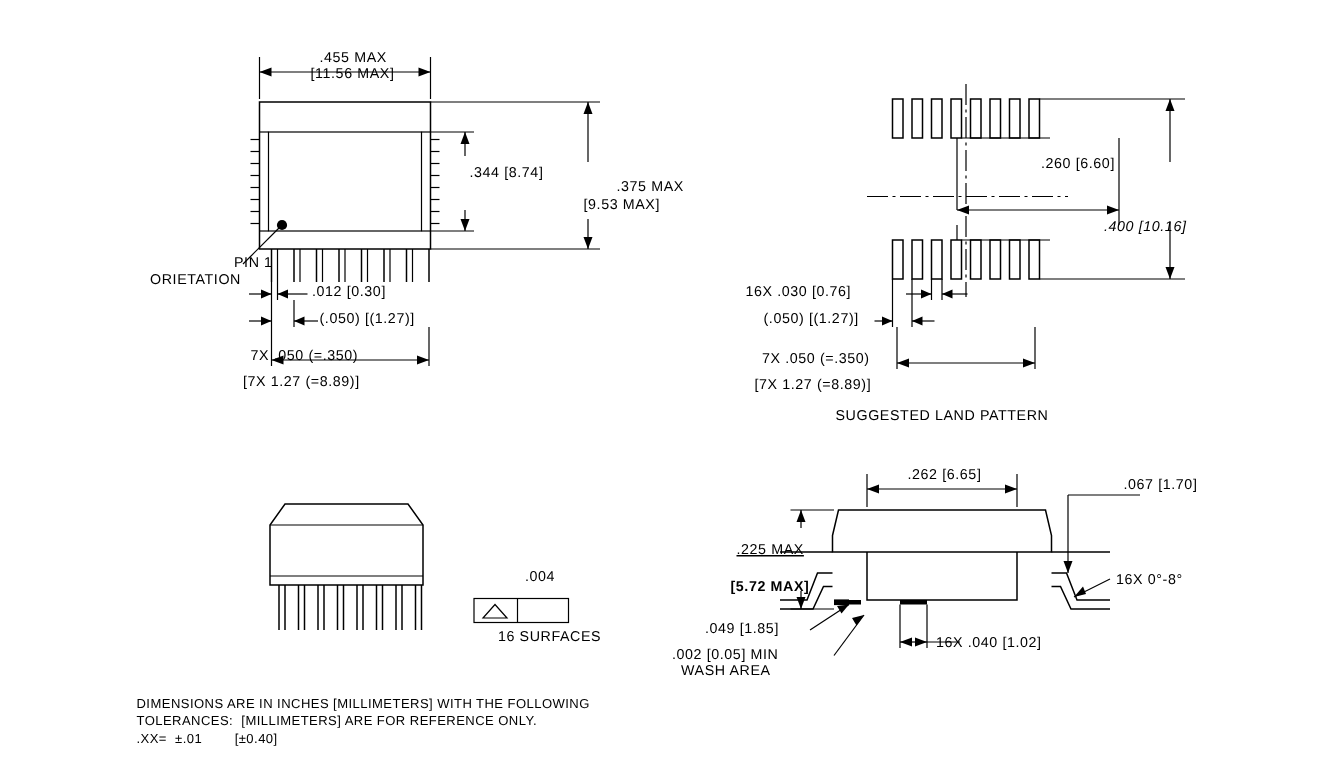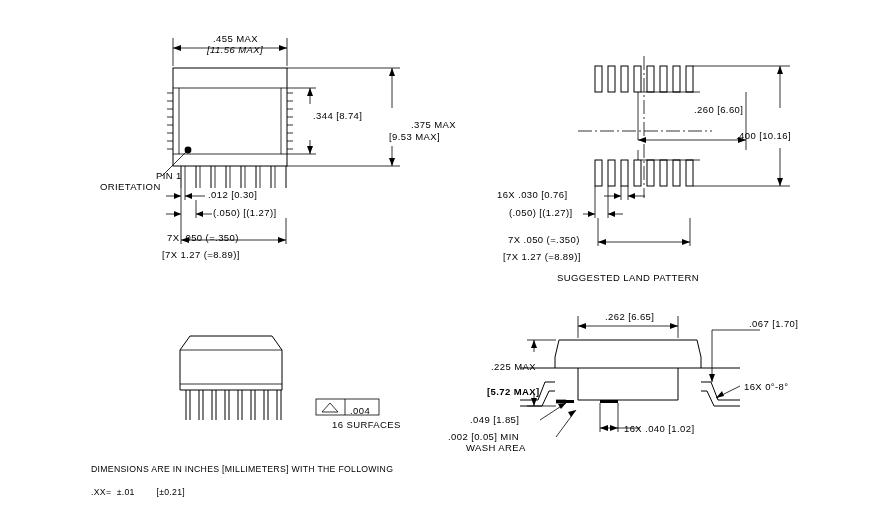--- a/index.html
+++ b/index.html
@@ -271,66 +271,67 @@
 
     <line class="thin" x1="600" y1="403" x2="600" y2="432"></line>
     <line class="thin" x1="618" y1="403" x2="618" y2="432"></line>
     <line class="thin" x1="600" y1="428" x2="618" y2="428"></line>
     <polygon class="fillblk" points="600,428 608,425 608,431"></polygon>
     <polygon class="fillblk" points="618,428 610,425 610,431"></polygon>
     <line class="thin" x1="618" y1="428" x2="640" y2="428"></line>
   </svg>
 
   <div class="lbl" style="left:213px; top:33px;">.455 MAX</div>
-  <div class="lbl" style="left:207px; top:44px;font-style:italic;">[11.56 MAX]</div>
+  <div class="lbl" style="left:207px; top:44px;">[11.56 MAX]</div>
 
   <div class="lbl" style="left:313px; top:110px;">.344 [8.74]</div>
 
   <div class="lbl" style="left:411px; top:119px;">.375 MAX</div>
   <div class="lbl" style="left:389px; top:131px;">[9.53 MAX]</div>
 
   <div class="lbl" style="left:108px; top:170px;margin-left:48px;">PIN 1</div>
   <div class="lbl" style="left:100px; top:181px;">ORIETATION</div>
 
   <div class="lbl" style="left:208px; top:189px;">.012 [0.30]</div>
 
   <div class="lbl" style="left:213px; top:207px;">(.050) [(1.27)]</div>
 
   <div class="lbl" style="left:167px; top:232px;">7X .050 (=.350)</div>
   <div class="lbl" style="left:162px; top:249px;">[7X 1.27 (=8.89)]</div>
 
   <div class="lbl" style="left:694px; top:104px;">.260 [6.60]</div>
 
-  <div class="lbl" style="left:736px; top:130px;">.400 [10.16]</div>
+  <div class="lbl" style="left:736px; top:146px;font-style:italic;">.400 [10.16]</div>
 
   <div class="lbl" style="left:497px; top:189px;">16X .030 [0.76]</div>
 
   <div class="lbl" style="left:509px; top:207px;">(.050) [(1.27)]</div>
 
   <div class="lbl" style="left:508px; top:234px;">7X .050 (=.350)</div>
   <div class="lbl" style="left:503px; top:251px;">[7X 1.27 (=8.89)]</div>
 
   <div class="lbl" style="left:557px; top:272px;">SUGGESTED LAND PATTERN</div>
 
-  <div class="lbl" style="left:350px; top:405px;">.004</div>
+  <div class="lbl" style="left:350px; top:379px;">.004</div>
   <div class="lbl" style="left:332px; top:419px;">16 SURFACES</div>
 
   <div class="lbl" style="left:605px; top:311px;">.262 [6.65]</div>
 
   <div class="lbl" style="left:717px; top:318px;margin-left:32px;">.067 [1.70]</div>
 
-  <div class="lbl" style="left:491px; top:361px;">.225 MAX</div>
+  <div class="lbl" style="left:491px; top:361px;text-decoration:underline;">.225 MAX</div>
   <div class="lbl" style="left:487px; top:386px;font-weight:bold;">[5.72 MAX]</div>
 
   <div class="lbl" style="left:744px; top:381px;">16X 0°-8°</div>
 
   <div class="lbl" style="left:470px; top:414px;">.049 [1.85]</div>
 
   <div class="lbl" style="left:448px; top:431px;">.002 [0.05] MIN</div>
-  <div class="lbl" style="left:466px; top:442px;">WASH AREA</div>
+  <div class="lbl" style="left:454px; top:442px;">WASH AREA</div>
 
   <div class="lbl" style="left:624px; top:423px;">16X .040 [1.02]</div>
 
   <div class="lbl sm" style="left:43px; top:464px;">DIMENSIONS ARE IN INCHES [MILLIMETERS] WITH THE FOLLOWING</div>
-  <div class="lbl sm" style="left:43px; top:487px;">.XX=  ±.01        [±0.21]</div>
+  <div class="lbl sm" style="left:43px; top:475px;">TOLERANCES:  [MILLIMETERS] ARE FOR REFERENCE ONLY.</div>
+  <div class="lbl sm" style="left:43px; top:487px;">.XX=  ±.01        [±0.40]</div>
   <div class="lbl sm" style="left:43px; top:498px;margin-top:42px;">.XXX= ±.005     [±0.13]</div>
 
 </div>
 
 </body></html>

